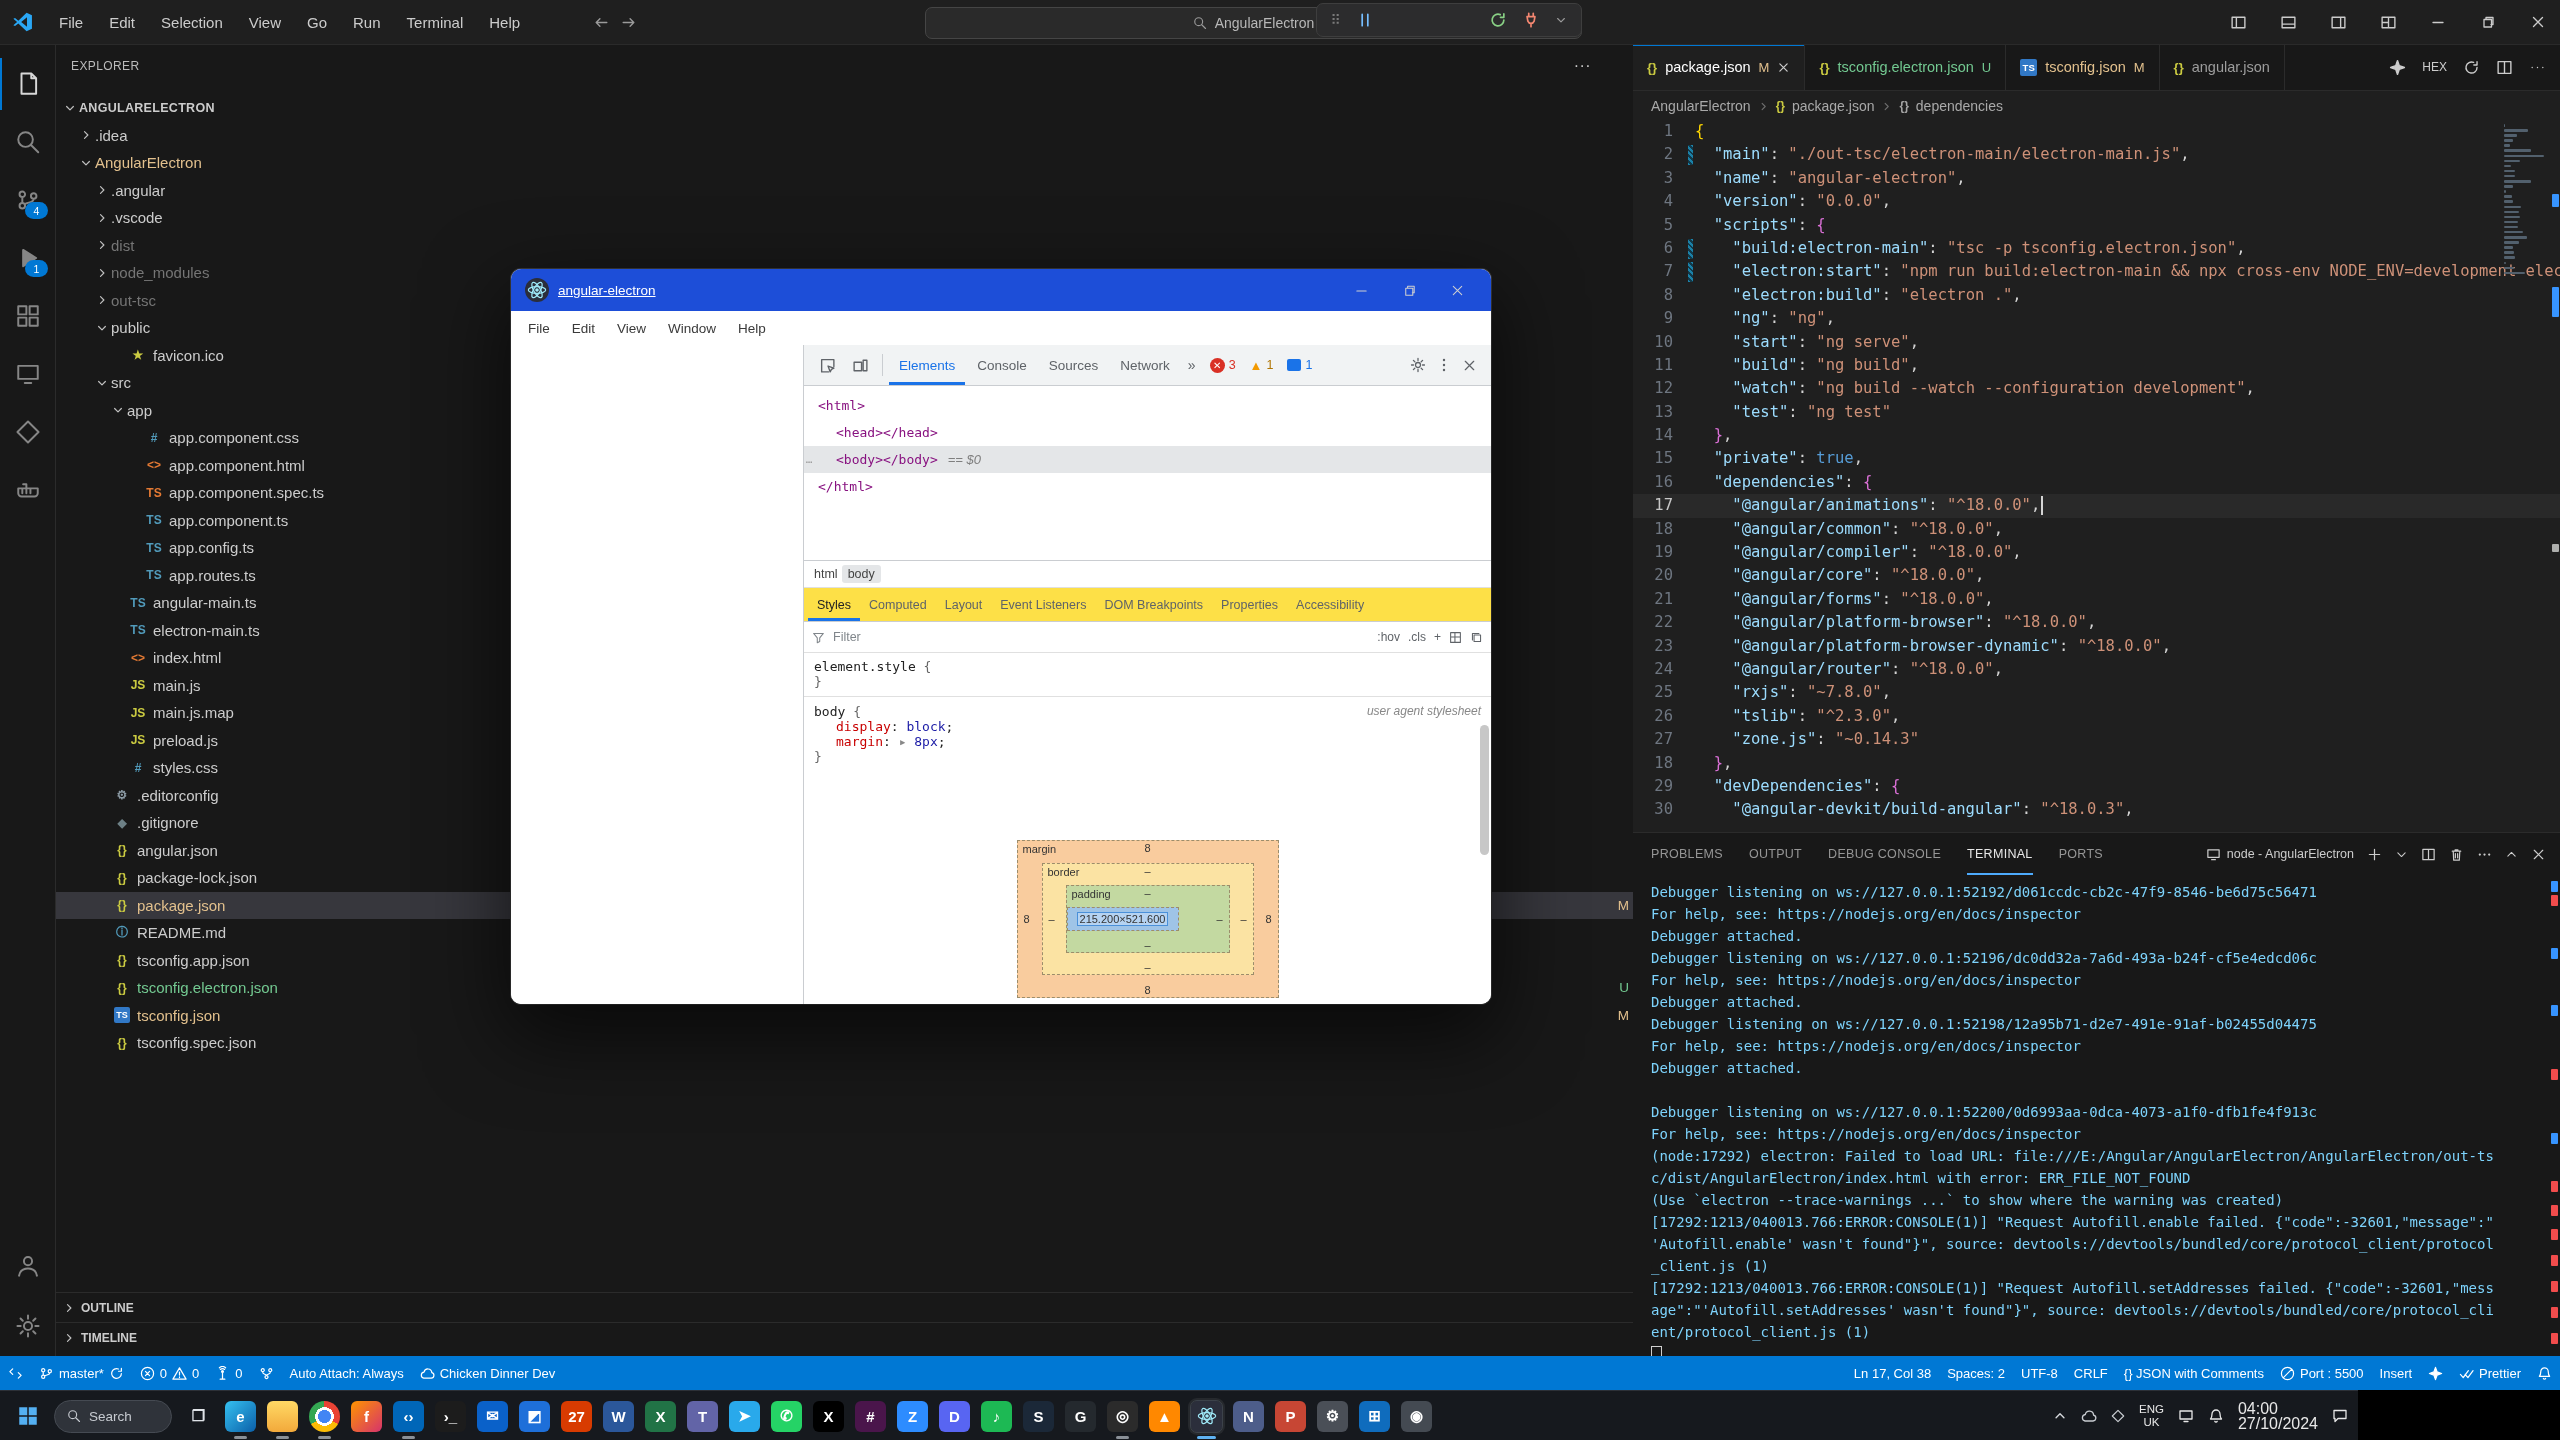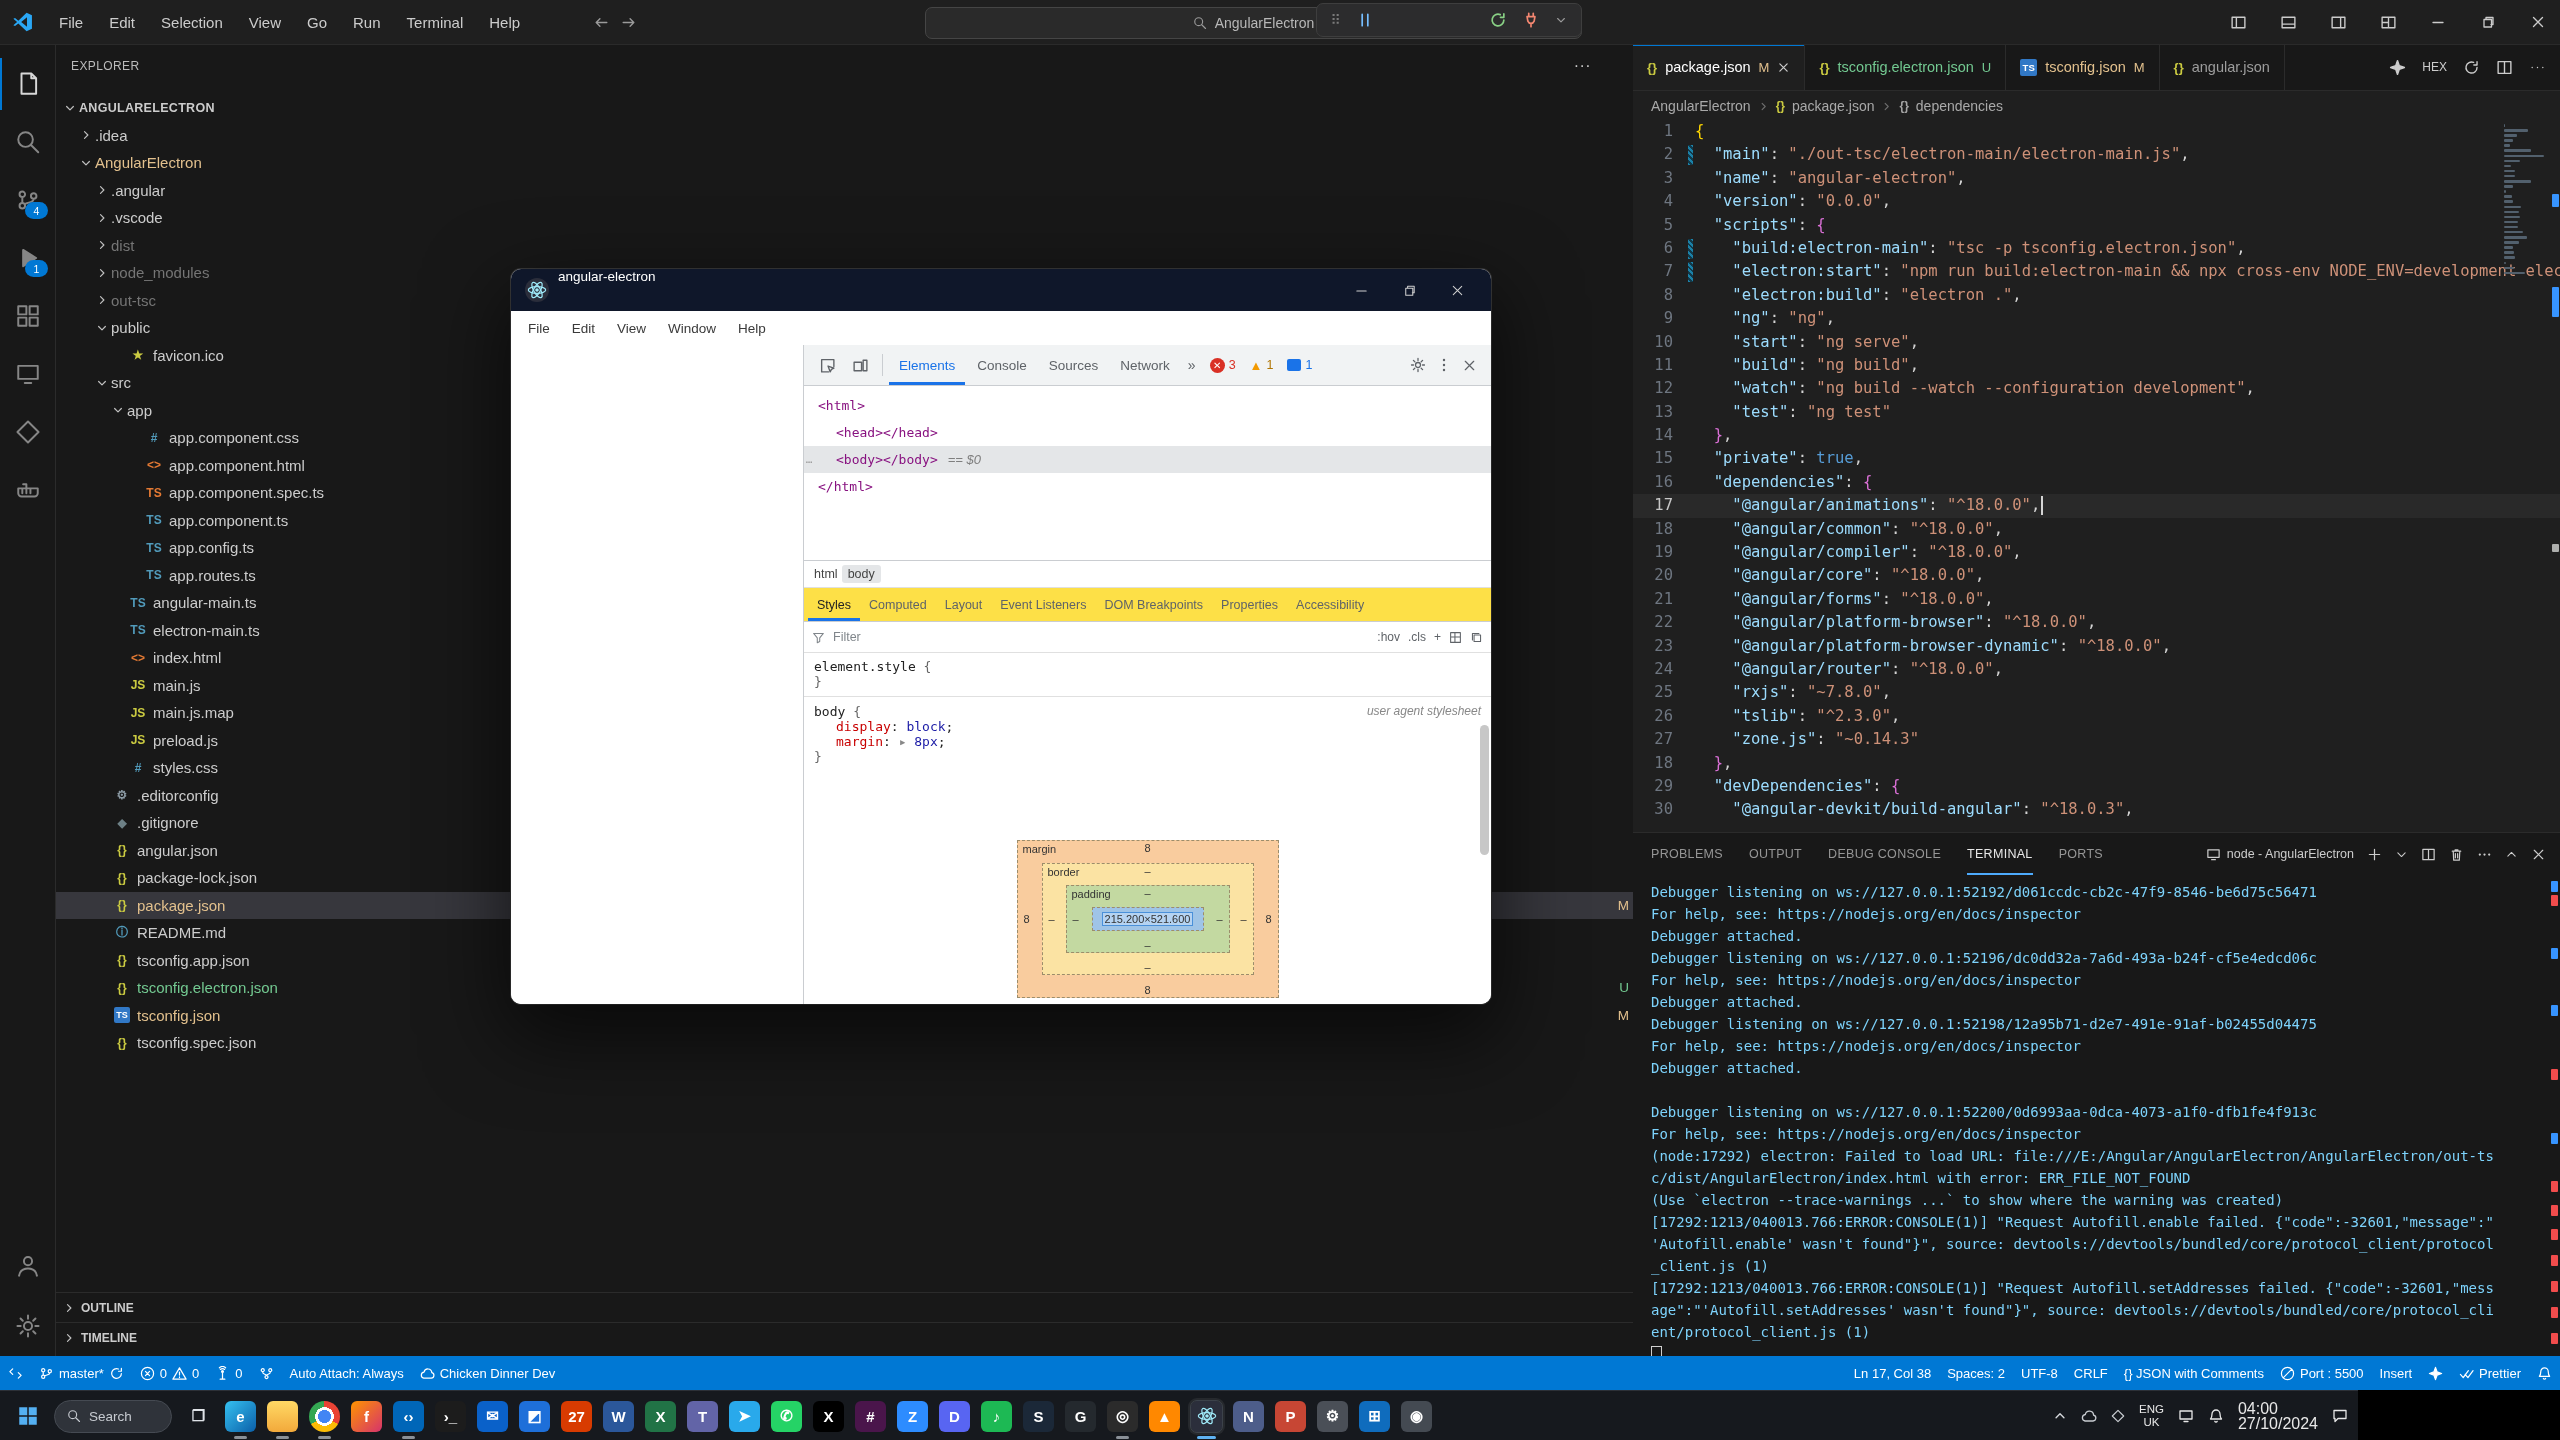--- a/index.html
+++ b/index.html
@@ -92,21 +92,21 @@
   .app-tile.active:after{background:#5fb2f2;left:6px;right:6px;}
   #tb-searchpill{width:118px;height:33px;border-radius:17px;background:#2f333a;border:1px solid #454a52;
                  display:flex;align-items:center;gap:8px;padding:0 12px;color:#c7cbd1;font-size:13.5px;box-sizing:border-box;}
   #tb-tray{margin-left:auto;display:flex;align-items:center;gap:14px;padding-right:10px;}
   #tb-clock{font-size:16px;line-height:15px;}
   .tray-lang{font-size:11.5px;line-height:13px;text-align:center;}
 
   
   #ewin{left:511px;top:269px;width:980px;height:735px;background:#ffffff;border-radius:10px;overflow:hidden;
         box-shadow:0 28px 80px 6px rgba(0,0,0,.62), 0 0 0 1px #3c3c3c;z-index:25;}
-  #ewin-title{height:42px;background:#0f172a;color:#ffffff;display:flex;padding:0 14px;font-size:13.5px;gap:9px;}
+  #ewin-title{height:42px;background:#1d4ed8;color:#ffffff;display:flex;align-items:center;padding:0 14px;font-size:13.5px;gap:9px;text-decoration:underline;}
   #ewin-controls{margin-left:auto;display:flex;align-items:center;gap:8px;color:#d0d0d0;}
   .ewc{width:40px;height:30px;display:flex;align-items:center;justify-content:center;}
   #ewin-menu{height:34px;background:#ffffff;border-bottom:1px solid #e8e8e8;display:flex;align-items:center;
              padding-left:6px;color:#3a3a3a;font-size:13.5px;}
   #ewin-menu span{padding:0 11px;}
   #dt{position:absolute;left:292px;top:76px;right:0;bottom:0;background:#ffffff;border-left:1px solid #cacdd1;
       font-size:13px;color:#333;}
   #dt-toolbar{height:40px;background:#f1f3f4;border-bottom:1px solid #cacdd1;display:flex;align-items:center;padding:0 8px;gap:2px;}
   .dt-tab{padding:0 10px;height:40px;display:flex;align-items:center;color:#5f6368;font-size:13.5px;}
   .dt-tab.active{color:#1a73e8;box-shadow:inset 0 -3px 0 #1a73e8;}
@@ -1145,21 +1145,21 @@
           <span class="bm-num" style="top: 1px; left: 50%; transform: translateX(-50%);">8</span>
           <span class="bm-num" style="bottom: 1px; left: 50%; transform: translateX(-50%);">8</span>
           <span class="bm-num" style="left: 6px; top: 50%; transform: translateY(-50%);">8</span>
           <span class="bm-num" style="right: 6px; top: 50%; transform: translateY(-50%);">8</span>
           <div class="bm" style="width: 212px; height: 112px; background: rgb(251, 227, 163); margin: 0px auto; display: flex; align-items: center; justify-content: center; flex-direction: column;">
             <span class="bm-label">border</span>
             <span class="bm-num" style="top: 1px; left: 50%; transform: translateX(-50%);">–</span>
             <span class="bm-num" style="bottom: 1px; left: 50%; transform: translateX(-50%);">–</span>
             <span class="bm-num" style="left: 6px; top: 50%; transform: translateY(-50%);">–</span>
             <span class="bm-num" style="right: 6px; top: 50%; transform: translateY(-50%);">–</span>
-            <div class="bm" style="width: 164px; height: 68px; background: rgb(195, 217, 161); margin: 0px auto; display: flex; align-items: center; justify-content: center; flex-direction: column;">
+            <div class="bm" style="width: 164px; height: 68px; background: rgb(195, 217, 161); margin: 0px auto; display: flex; justify-content: center; flex-direction: column;">
               <span class="bm-label">padding</span>
               <span class="bm-num" style="top: 1px; left: 50%; transform: translateX(-50%);">–</span>
               <span class="bm-num" style="bottom: 1px; left: 50%; transform: translateX(-50%);">–</span>
               <span class="bm-num" style="left: 6px; top: 50%; transform: translateY(-50%);">–</span>
               <span class="bm-num" style="right: 6px; top: 50%; transform: translateY(-50%);">–</span>
               <div class="bm" style="width: 112px; height: 24px; background: rgb(159, 196, 231); display: flex; align-items: center; justify-content: center;">
                 <span style="font-size: 11px; background: rgb(181, 211, 242); border: 1px solid rgb(74, 144, 217); padding: 0px 2px; font-family: &quot;Liberation Sans&quot;, sans-serif;">215.200×521.600</span>
               </div>
             </div>
           </div>

